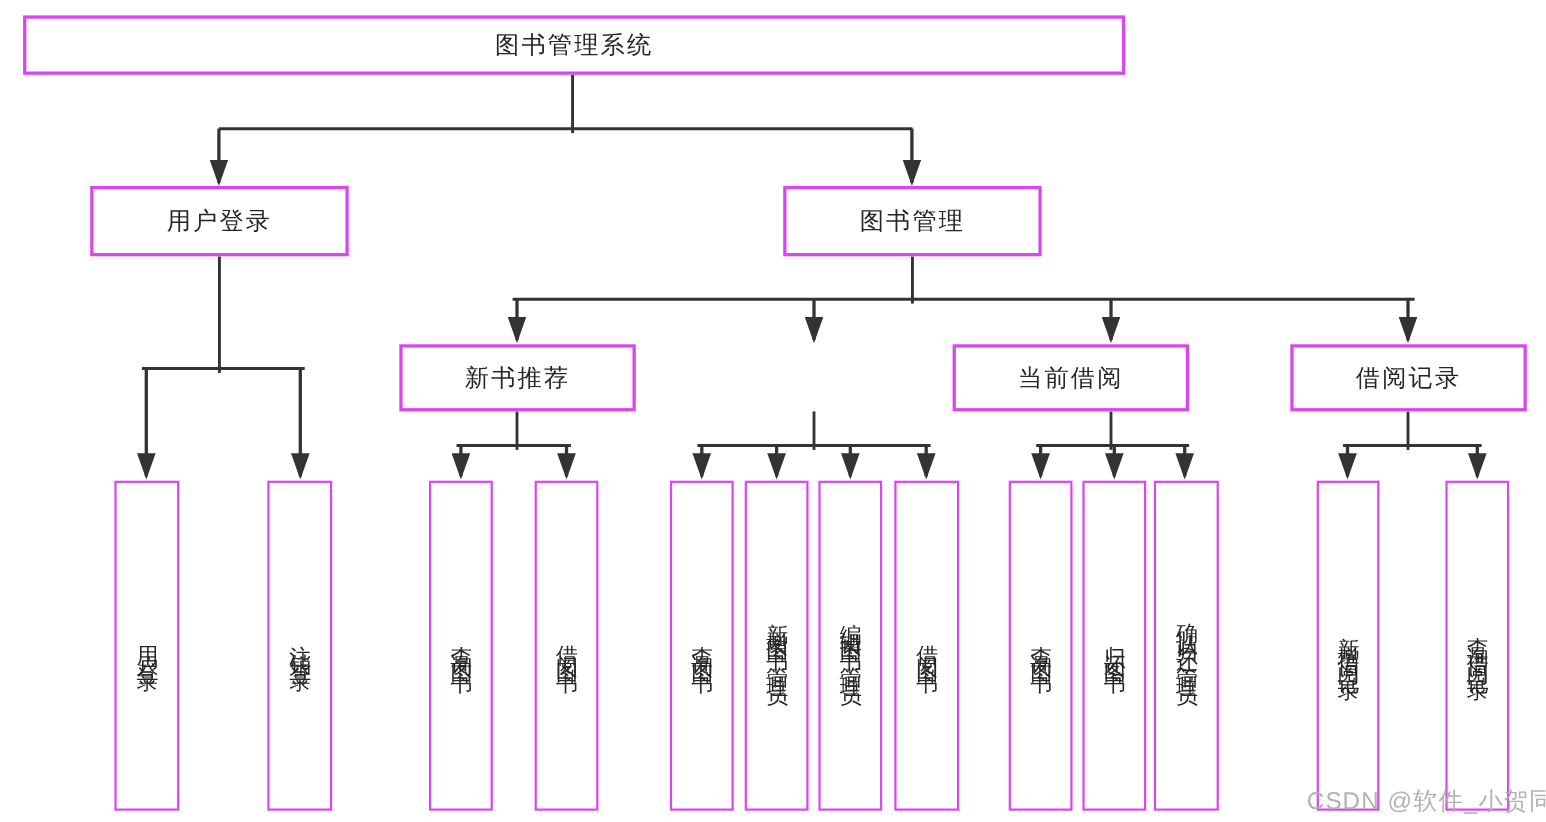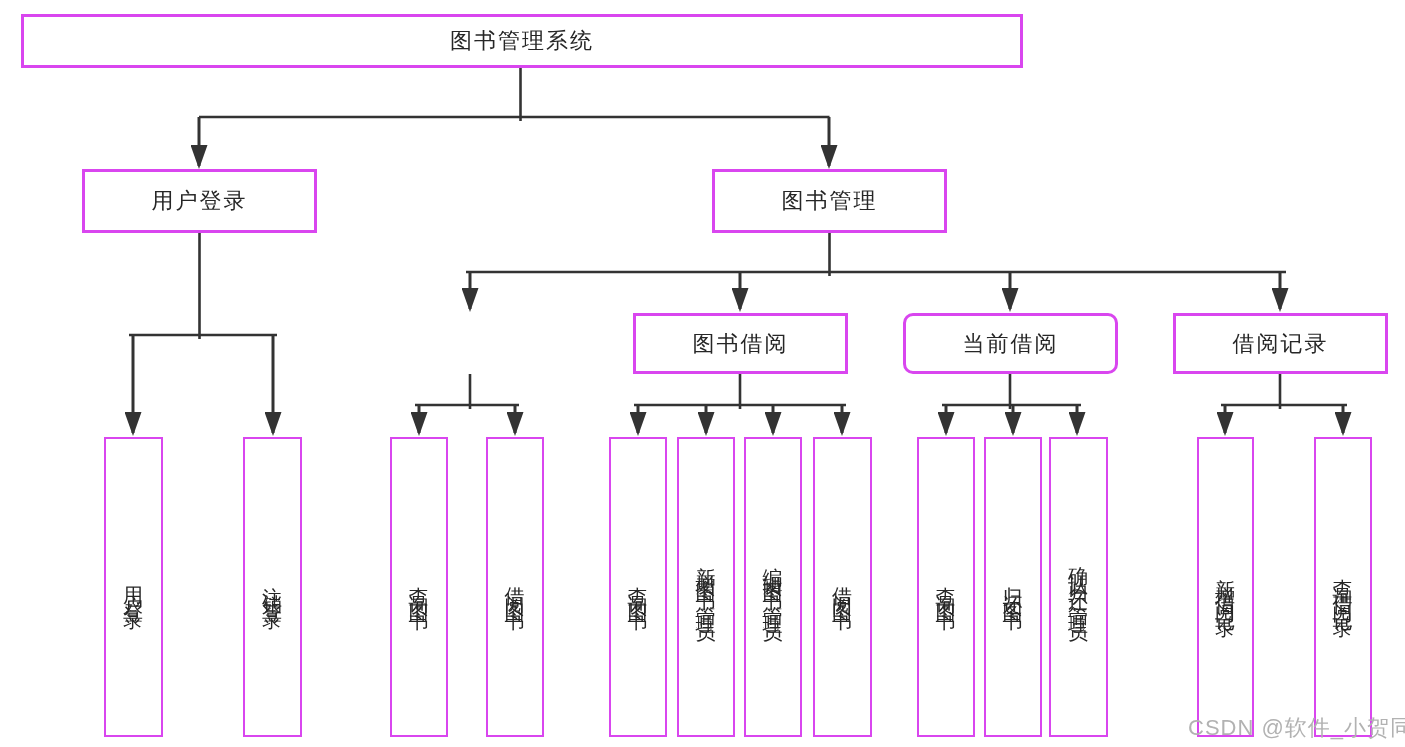--- a/index.html
+++ b/index.html
@@ -119,24 +119,24 @@
     <span class="lbl">图书管理系统</span>
   </div>
 
   <div class="node lv2" style="left:82px;">
     <span class="lbl">用户登录</span>
   </div>
   <div class="node lv2" style="left:712px;">
     <span class="lbl">图书管理</span>
   </div>
 
-  <div class="node lv3" style="left:633px;">
-    <span class="lbl">图书借阅</span>
+  <div class="node lv3" style="left:363px;">
+    <span class="lbl">新书推荐</span>
   </div>
-  <div class="node lv3" style="left:903px;border-radius:10px;">
+  <div class="node lv3" style="left:866px;">
     <span class="lbl">当前借阅</span>
   </div>
   <div class="node lv3" style="left:1173px;">
     <span class="lbl">借阅记录</span>
   </div>
 
   <div class="node leaf" style="left:104px;width:59px;">
     <span class="lbl">用户登录</span>
   </div>
   <div class="node leaf" style="left:243px;width:59px;">

